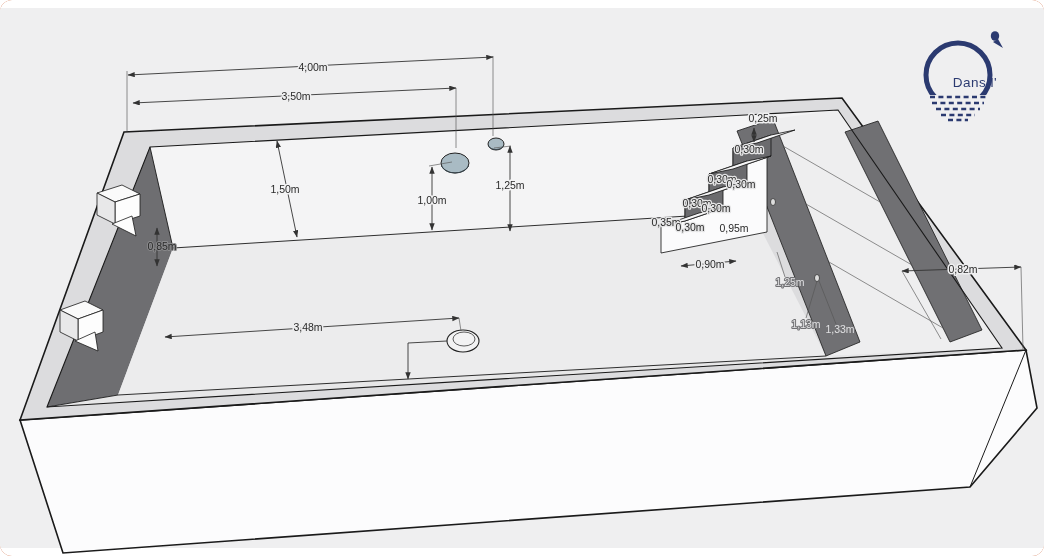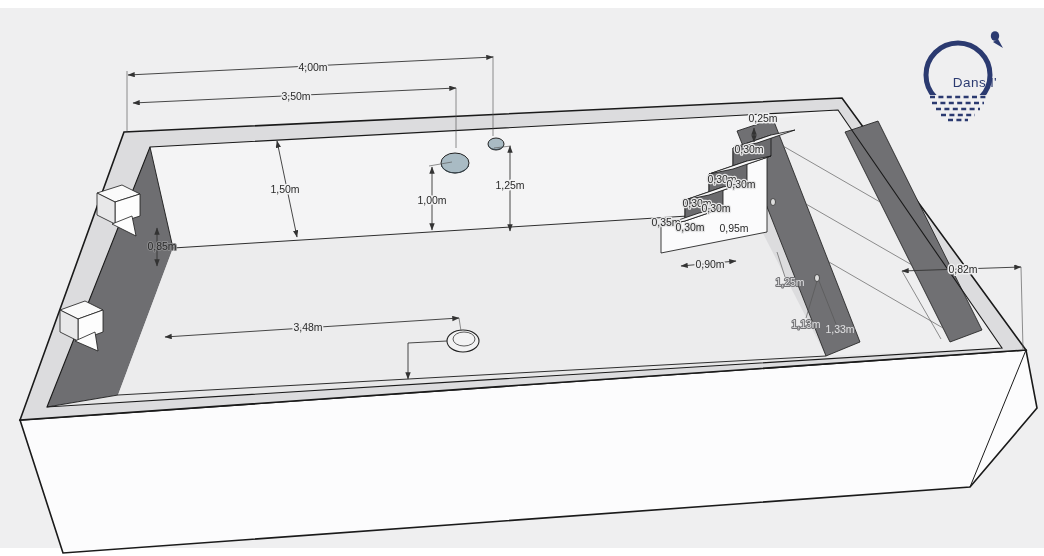--- a/index.html
+++ b/index.html
@@ -1,16 +1,16 @@
 <!DOCTYPE html>
 <html><head>
 <meta charset="utf-8">
 <style>
   html,body{margin:0;padding:0;background:#ffffff;}
-  .stage{width:1044px;height:556px;position:relative;background:#c2410c;overflow:hidden;}
+  .stage{width:1044px;height:556px;position:relative;background:#c2410c;overflow:hidden;border-radius:12px;}
   svg{display:block;}
   text{font-family:"Liberation Sans","DejaVu Sans",sans-serif;font-size:10.5px;fill:#2a2a2a;text-anchor:middle;}
   .halo{paint-order:stroke;stroke:#efeff0;stroke-width:3px;stroke-linejoin:round;}
   .halo-wall{paint-order:stroke;stroke:#8a8a8c;stroke-width:2px;stroke-linejoin:round;}
   .halo-floor{paint-order:stroke;stroke:#ececed;stroke-width:3px;stroke-linejoin:round;}
   .halo-back{paint-order:stroke;stroke:#f4f4f5;stroke-width:3px;stroke-linejoin:round;}
   .halo-step{paint-order:stroke;stroke:#e6e6e7;stroke-width:2.6px;stroke-linejoin:round;}
   .halo-white{paint-order:stroke;stroke:#fbfbfc;stroke-width:3px;stroke-linejoin:round;}
   .wl{fill:#e0e0e2;paint-order:stroke;stroke:#707073;stroke-width:2px;stroke-linejoin:round;}
   .logo-text{font-size:13.5px;fill:#2b3a70;font-weight:500;letter-spacing:.5px;}

